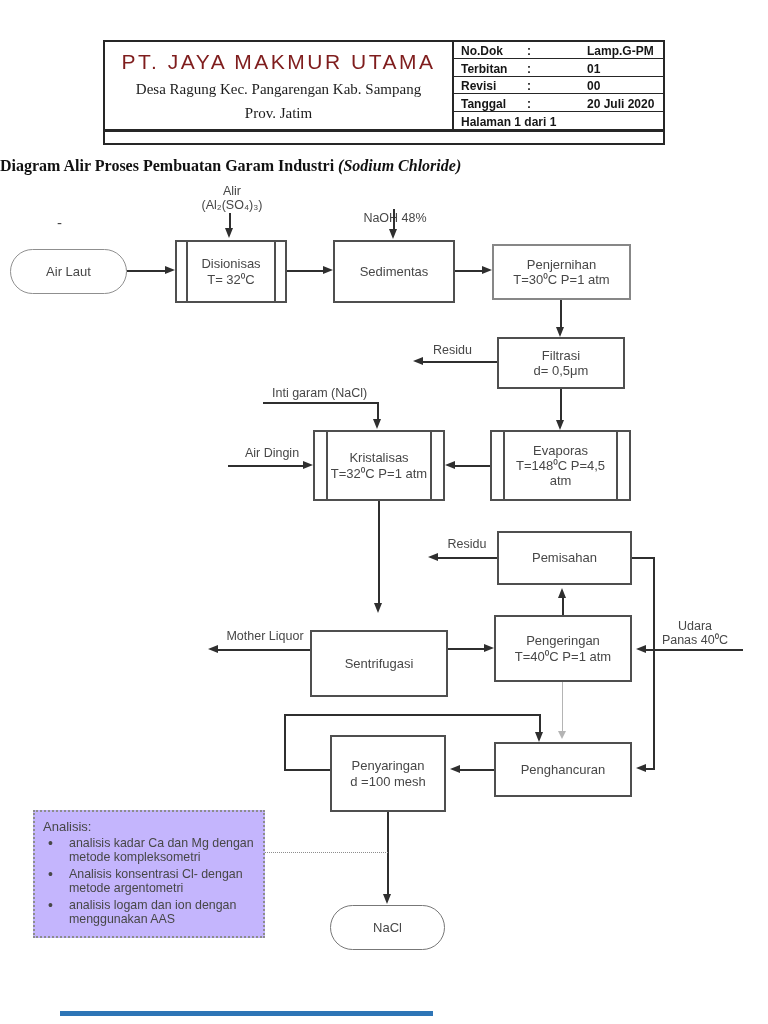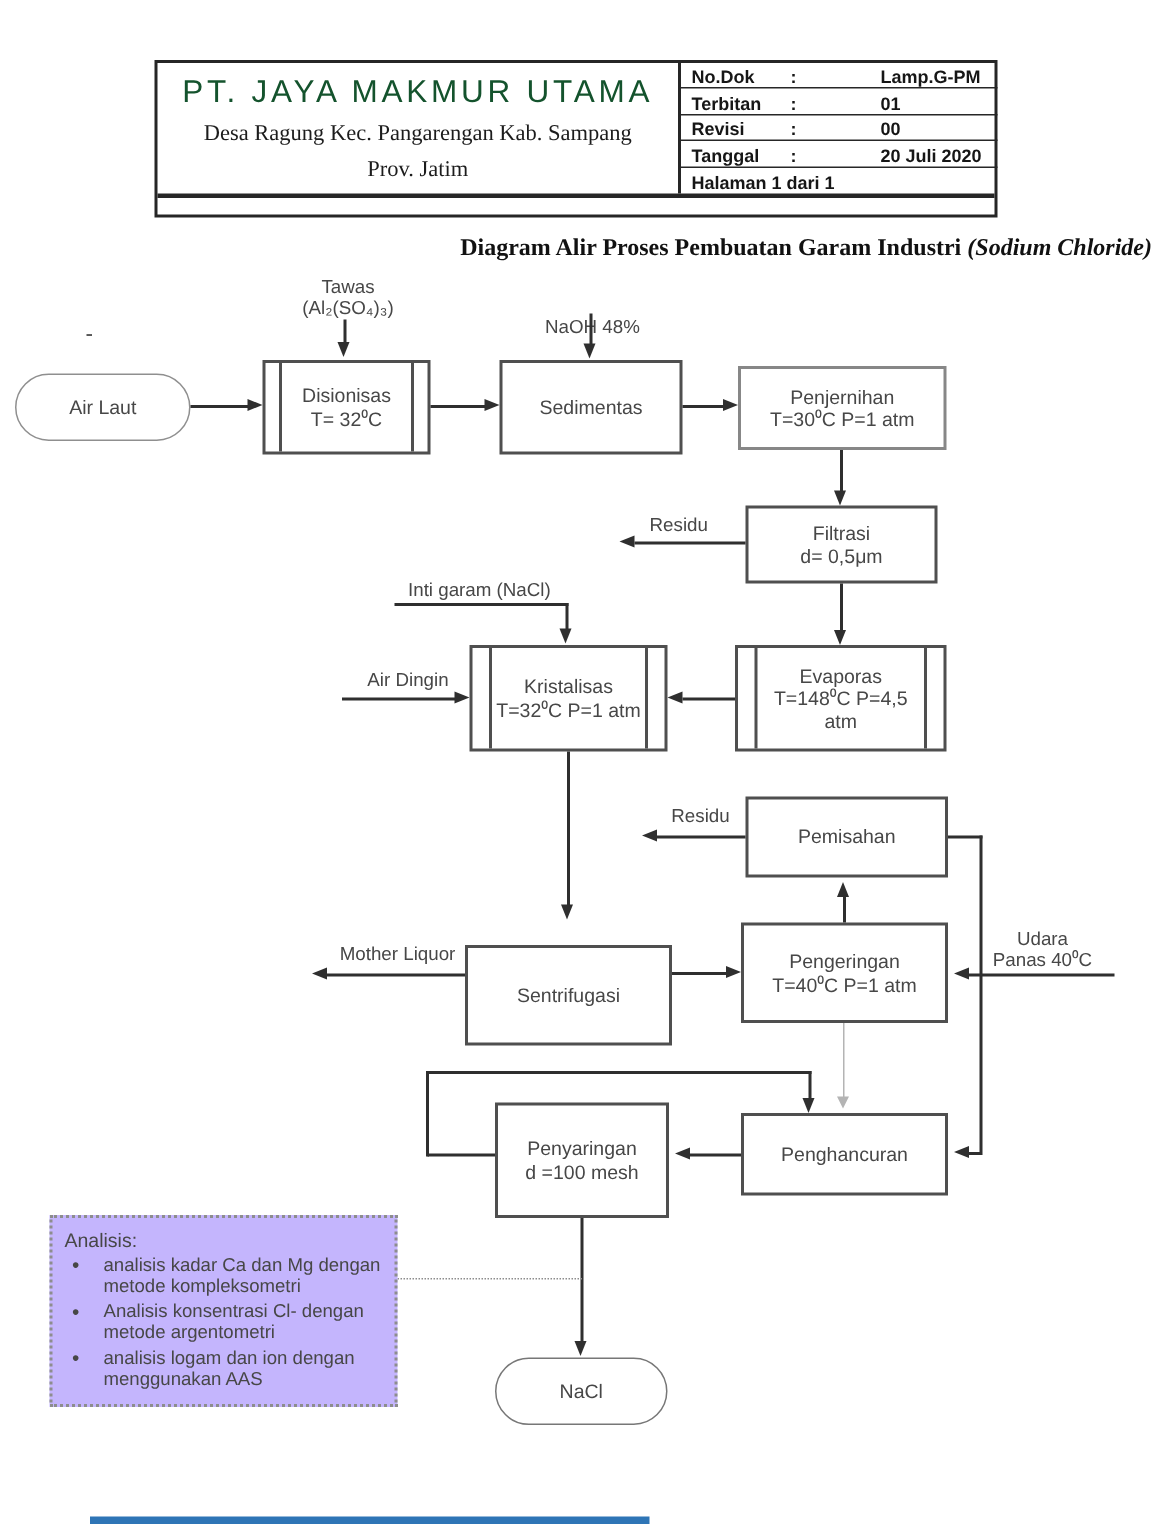--- a/index.html
+++ b/index.html
@@ -16,22 +16,22 @@
   #hdr .vdiv { position:absolute; left:347px; top:0; width:2px; height:87px; background:#262626; }
   #hdr .rightcol { position:absolute; left:349px; top:0; width:211px; height:87px; }
   .doc-row { display:flex; height:17.4px; align-items:flex-end; border-bottom:1.5px solid #262626; padding-left:7px;
              font-size:12px; font-weight:bold; color:#161616; }
   .doc-row:last-child { border-bottom:none; }
   .doc-row .lab { flex:0 0 66px; }
   .doc-row .sep { flex:0 0 12px; }
   .doc-row .val { flex:1;padding-left:48px; }
   #hdr .fullhr { position:absolute; left:0; top:87px; width:558px; height:2.5px; background:#262626; }
   
-  #title { position:absolute; left:0; top:157px; width:768px; text-align:right;
-           font-family:"Liberation Serif", serif; font-weight:bold; font-size:16px; color:#111;padding-left:21px; }
+  #title { position:absolute; left:0; top:157px; width:768px; text-align:left;
+           font-family:"Liberation Serif", serif; font-weight:bold; font-size:16px; color:#111; }
   #title .it { font-style:italic; }
   
   .node { position:absolute; border:2px solid #4f4f4f; background:#fff; display:flex; align-items:center; justify-content:center; }
   .node-label { width:100%; text-align:center; font-size:13px; line-height:1.18; color:#474747; white-space:pre-line; }
   .terminator { border-radius:23px; border:1.4px solid #8f8f8f; }
   .bar { position:absolute; top:0; bottom:0; width:1.6px; background:#4f4f4f; }
   
   .lbl { position:absolute; font-size:12.5px; line-height:1.15; color:#474747; white-space:pre-line; text-align:center; }
   
   .hline { position:absolute; height:1.7px; background:#2f2f2f; }
@@ -53,21 +53,21 @@
   
   #footer-line { position:absolute; left:60px; top:1011px; width:373px; height:5px; }
 </style>
 </head>
 <body>
 
 <div id="page">
 
   <div id="hdr">
     <div class="left-cell">
-      <div id="company" style="color: #14532d;">PT. JAYA MAKMUR UTAMA</div>
+      <div id="company" style="color: #7f1d1d;">PT. JAYA MAKMUR UTAMA</div>
       <div class="addr">Desa Ragung Kec. Pangarengan Kab. Sampang</div>
       <div class="addr">Prov. Jatim</div>
     </div>
     <div class="vdiv"></div>
     <div class="rightcol">
       <div class="doc-row">
         <span class="lab">No.Dok</span>
         <span class="sep">:</span>
         <span class="val">Lamp.G-PM</span>
       </div>
@@ -92,21 +92,21 @@
     </div>
     <div class="fullhr"></div>
   </div>
 
   <div id="title">
     <span>Diagram Alir Proses Pembuatan Garam Industri</span>
     <span class="it">(Sodium Chloride)</span>
   </div>
 
   <div class="lbl" style="left:57px;top:214px;font-size:15px;">-</div>
-  <div class="lbl" style="left:188px;top:184px;width:88px;">Tawas
+  <div class="lbl" style="left:188px;top:184px;width:88px;">Alir
 (Al₂(SO₄)₃)</div>
   <div class="lbl" style="left:355px;top:195px;width:80px;margin-top:16px;">NaOH 48%</div>
   <div class="lbl" style="left:425px;top:343px;width:55px;">Residu</div>
   <div class="lbl" style="left:272px;top:386px;text-align:left;">Inti garam (NaCl)</div>
   <div class="lbl" style="left:240px;top:446px;width:64px;">Air Dingin</div>
   <div class="lbl" style="left:441px;top:537px;width:52px;">Residu</div>
   <div class="lbl" style="left:222px;top:629px;width:86px;">Mother Liquor</div>
   <div class="lbl" style="left:652px;top:619px;width:86px;">Udara
 Panas 40⁰C</div>
 

